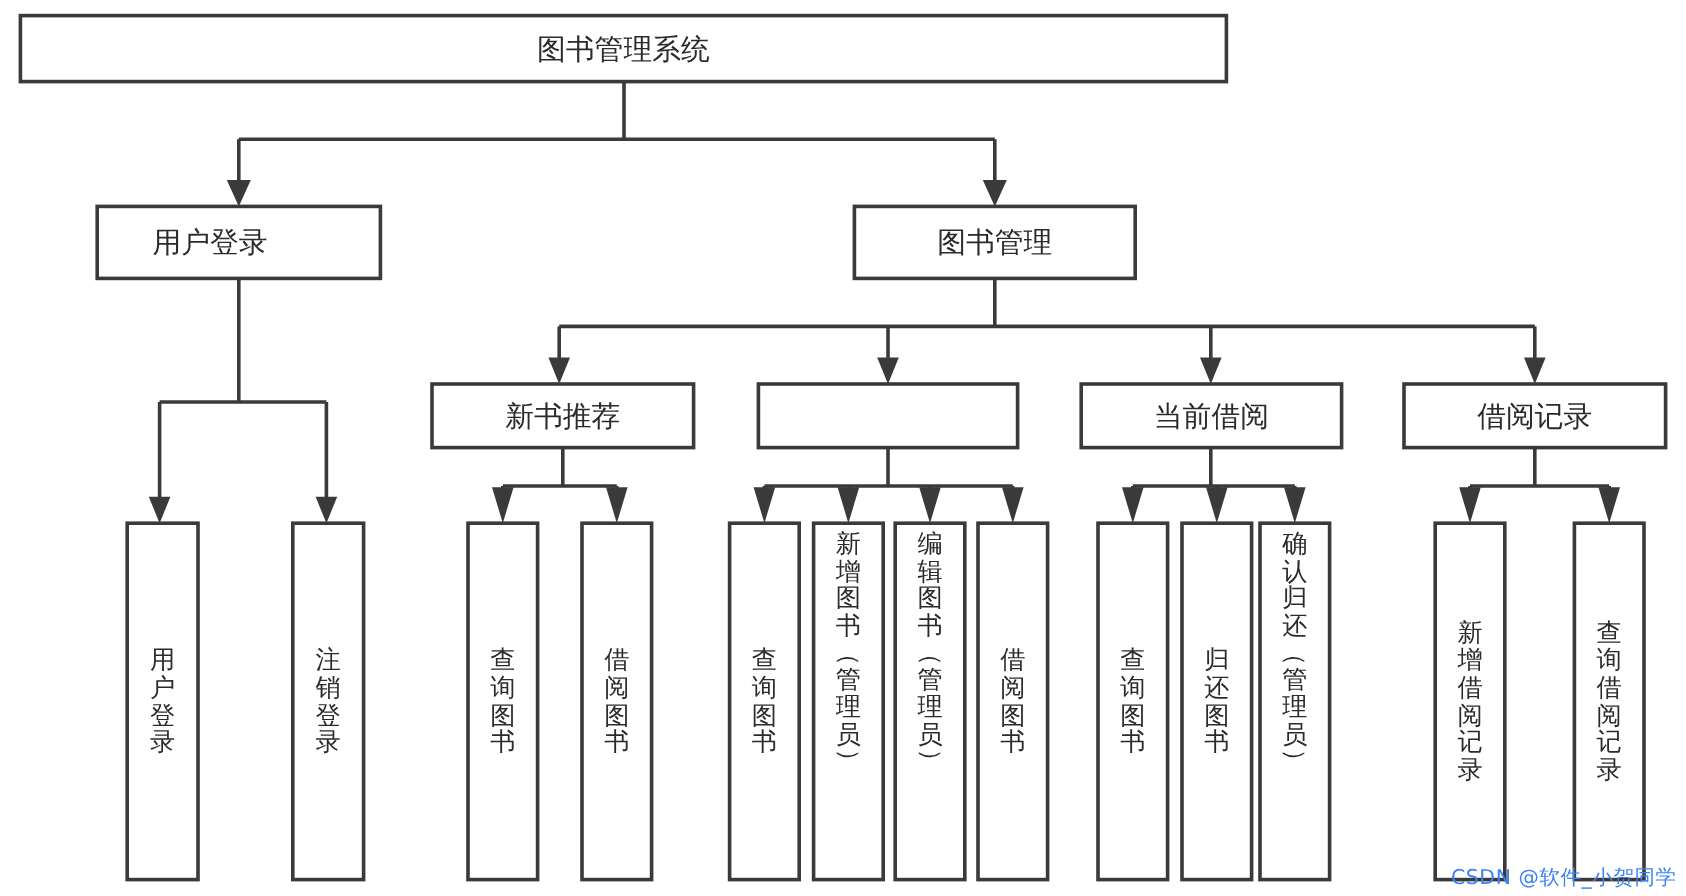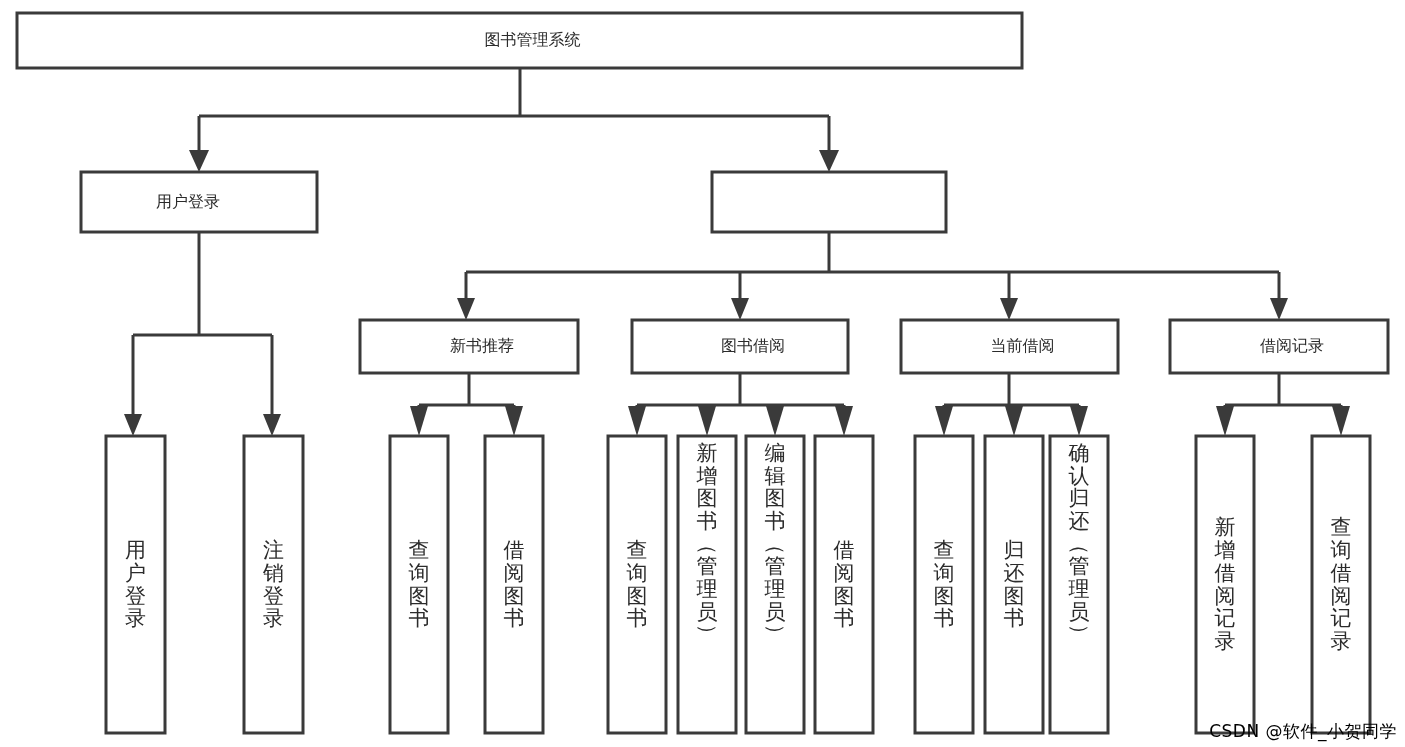--- a/index.html
+++ b/index.html
@@ -60,33 +60,32 @@
   }
   .vert-text-wrap span.ch {
     display: block;
   }
   .horiz-text-wrap {
     position: absolute;
     display: flex;
     align-items: center;
     justify-content: center;
     font-family: Liberation Mono, monospace;
-    font-size: 16px;
+    font-size: 24px;
     color: #2b2b2b;
     pointer-events: none;
     white-space: nowrap;
-    padding-left: 13px;
   }
   #watermark {
     position: absolute;
     right: 8px;
     bottom: 4px;
     font-family: "DejaVu Sans", "Liberation Sans", sans-serif;
     font-size: 17px;
-    color: #000000;
+    color: #3b82f6;
     letter-spacing: 0.5px;
     white-space: nowrap;
     pointer-events: none;
   }
 </style>
 </head>
 <body>
 
 <div id="diagram-root">
 
@@ -199,23 +198,23 @@
     <rect class="node-box" x="985" y="436" width="58" height="297"></rect>
     <rect class="node-box" x="1050" y="436" width="58" height="297"></rect>
 
     <rect class="node-box" x="1196" y="436" width="58" height="297"></rect>
     <rect class="node-box" x="1312" y="436" width="58" height="297"></rect>
   </svg>
 
   <div class="horiz-text-wrap" style="left:17px; top:13px; width:1005px; height:55px;">图书管理系统</div>
 
   <div class="horiz-text-wrap" style="left:81px; top:172px; width:188px; height:60px;">用户登录</div>
+  <div class="horiz-text-wrap" style="left:712px; top:172px; width:234px; height:60px;">图书管理</div>
 
   <div class="horiz-text-wrap" style="left:360px; top:320px; width:218px; height:53px;text-align:right;">新书推荐</div>
-  <div class="horiz-text-wrap" style="left:632px; top:320px; width:216px; height:53px;">图书借阅</div>
   <div class="horiz-text-wrap" style="left:1170px; top:320px; width:218px; height:53px;">借阅记录</div>
   <div class="horiz-text-wrap" style="left:901px; top:320px; width:217px; height:53px;">当前借阅</div>
 
   <div class="vert-text-wrap" style="left:106px; top:436px; width:59px; height:297px;">
       <span class="ch">用</span>
       <span class="ch">户</span>
       <span class="ch">登</span>
       <span class="ch">录</span>
     </div>
   <div class="vert-text-wrap" style="left:244px; top:436px; width:59px; height:297px;">

